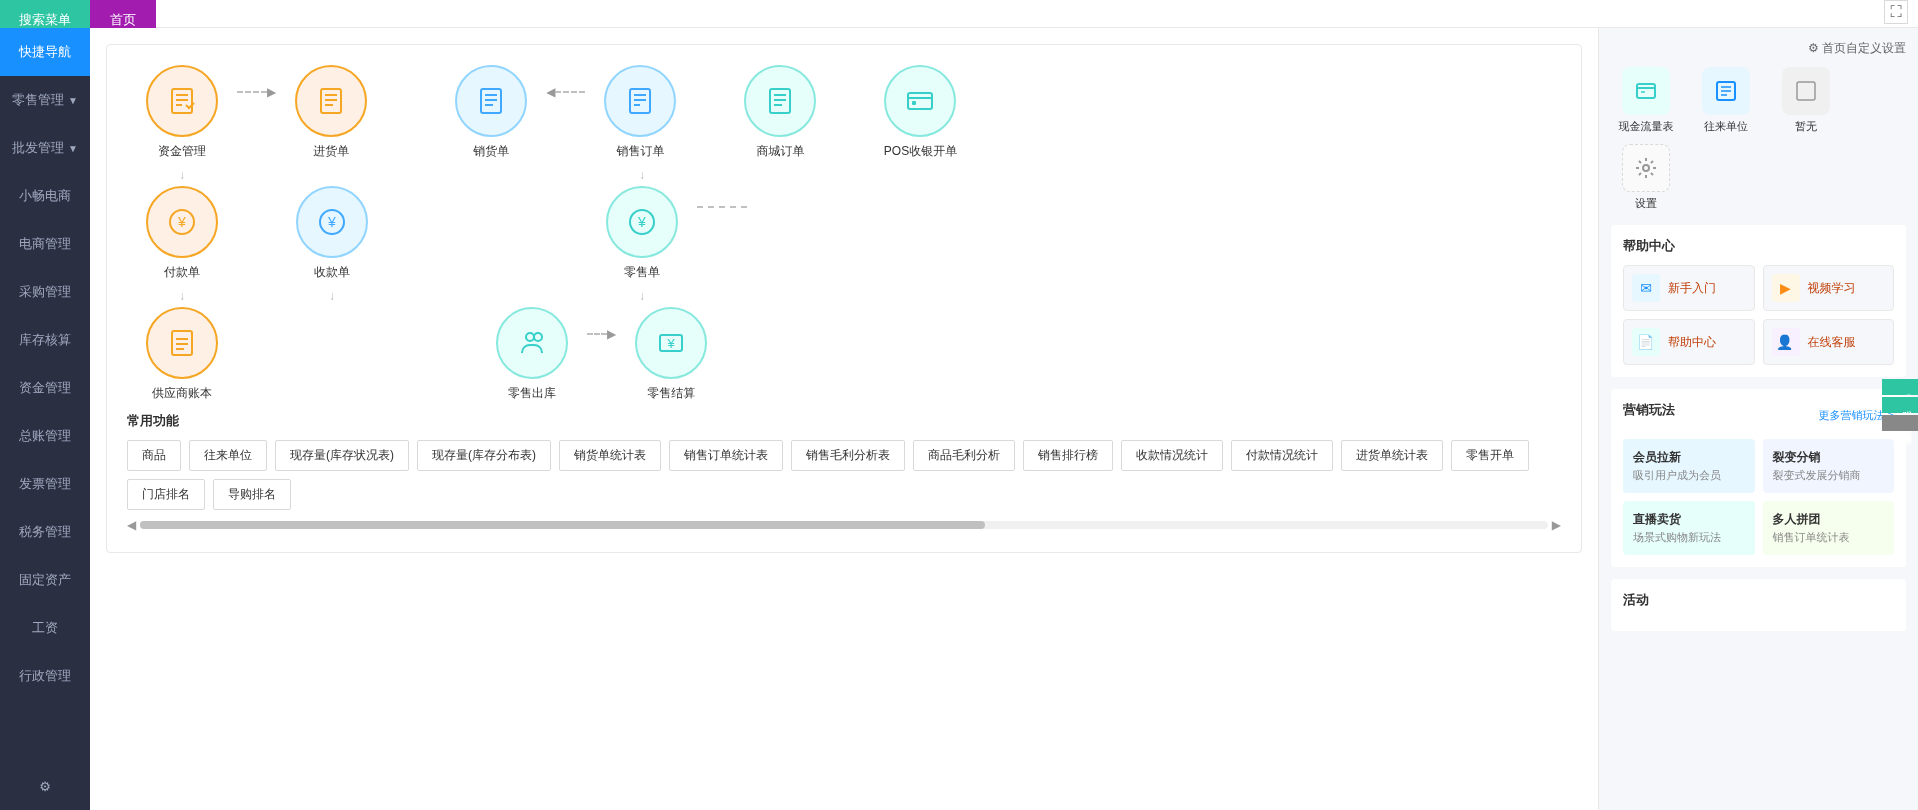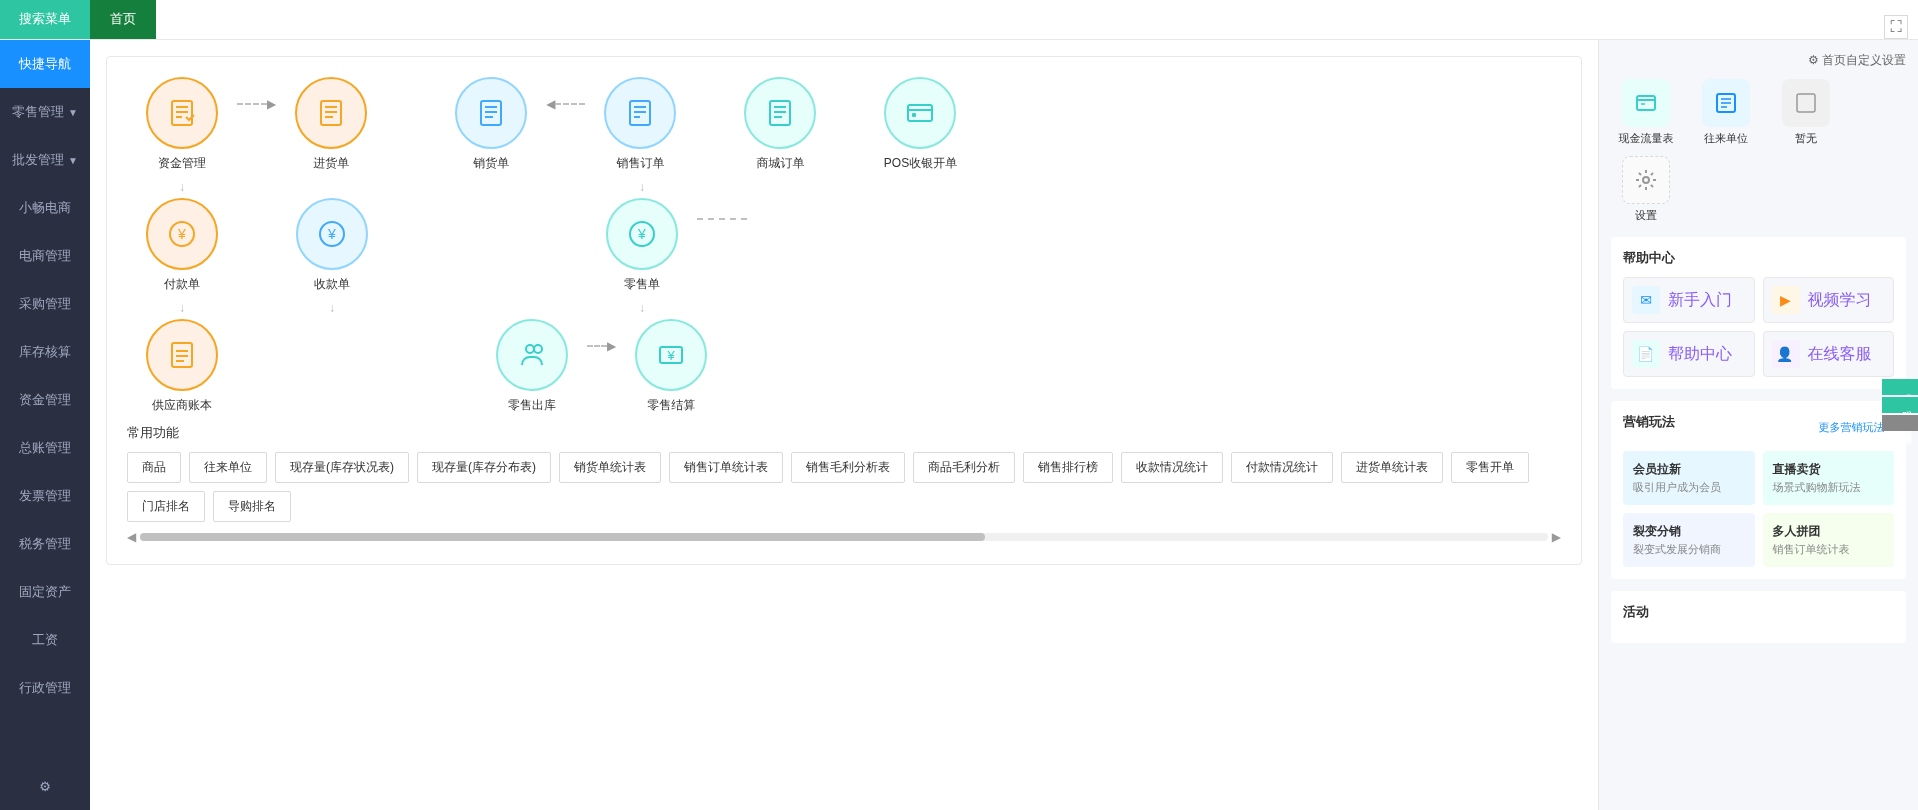--- a/index.html
+++ b/index.html
@@ -1,21 +1,21 @@
 <!DOCTYPE html>
 <html><head>
   <meta charset="utf-8">
   <style>
     * { box-sizing: border-box; margin: 0; padding: 0; }
     body { font-family: 'Microsoft YaHei', Arial, sans-serif; font-size: 13px; background: #f0f2f5; display: flex; flex-direction: column; height: 810px; overflow: hidden; }
 
     
-    .top-bar { height: 40px; background: #fff; display: flex; align-items: flex-end; border-bottom: 1px solid #e8e8e8; flex-shrink: 0; }
+    .top-bar { height: 28px; background: #fff; display: flex; align-items: flex-start; border-bottom: 1px solid #e8e8e8; flex-shrink: 0; }
     .search-menu { width: 90px; height: 40px; background: #2dc5a2; display: flex; align-items: center; justify-content: center; color: #fff; font-size: 13px; cursor: pointer; flex-shrink: 0; }
-    .tab-home { height: 40px; background: #15803d; color: #fff; padding: 0 20px; display: flex; align-items: center; font-size: 13px; cursor: pointer; }
+    .tab-home { height: 40px; background: #a21caf; color: #fff; padding: 0 20px; display: flex; align-items: center; font-size: 13px; cursor: pointer; }
     .top-right { margin-left: auto; padding-right: 10px; display: flex; align-items: center; gap: 8px; }
     .fullscreen-btn { width: 24px; height: 24px; display: flex; align-items: center; justify-content: center; cursor: pointer; color: #666; font-size: 16px; border: 1px solid #d9d9d9; }
 
     
     .main-layout { display: flex; flex: 1; overflow: hidden; }
 
     
     .sidebar { width: 90px; background: #2a3042; display: flex; flex-direction: column; flex-shrink: 0; overflow-y: auto; }
     .sidebar-item { height: 48px; display: flex; align-items: center; justify-content: center; color: #a0a8c0; font-size: 13px; cursor: pointer; position: relative; }
     .sidebar-item.active { background: #1890ff; color: #fff; }
@@ -32,21 +32,21 @@
     .flow-area { background: #fff; border: 1px solid #e8e8e8; border-radius: 4px; padding: 20px; margin-bottom: 16px; }
     .flow-node { display: flex; flex-direction: column; align-items: center; width: 110px; flex-shrink: 0; }
     .flow-circle { width: 72px; height: 72px; border-radius: 50%; display: flex; align-items: center; justify-content: center; font-size: 22px; margin-bottom: 6px; }
     .flow-circle.orange { background: #fff0e6; color: #f5a623; border: 2px solid #f5a623; }
     .flow-circle.blue-light { background: #e6f7ff; color: #40a9ff; border: 2px solid #91d5ff; }
     .flow-circle.teal { background: #e6fffb; color: #36cfc9; border: 2px solid #87e8de; }
     .flow-label { font-size: 12px; color: #333; text-align: center; }
 
     
     .common-section { margin-top: 10px; }
-    .common-title { font-size: 13px; color: #333; font-weight: normal; margin-bottom: 10px; }
+    .common-title { font-size: 13px; color: #333; font-weight: bold; margin-bottom: 10px; }
     .common-grid { display: flex; flex-wrap: wrap; gap: 8px; }
     .common-btn { padding: 6px 14px; border: 1px solid #d9d9d9; border-radius: 2px; background: #fff; color: #333; font-size: 12px; cursor: pointer; white-space: nowrap; }
 
     
     .scrollbar-row { display: flex; align-items: center; gap: 4px; margin-top: 8px; }
     .scroll-arrow { color: #999; font-size: 12px; cursor: pointer; }
     .scroll-track { flex: 1; height: 8px; background: #f0f0f0; border-radius: 4px; }
     .scroll-thumb { height: 8px; background: #c0c0c0; border-radius: 4px; width: 60%; }
 
     
@@ -66,21 +66,21 @@
     
     .section-card { background: #fff; border-radius: 4px; padding: 12px; margin-bottom: 12px; }
     .section-title { font-size: 13px; font-weight: bold; color: #333; margin-bottom: 10px; }
     .help-grid { display: grid; grid-template-columns: 1fr 1fr; gap: 8px; }
     .help-item { display: flex; align-items: center; gap: 8px; padding: 8px; border: 1px solid #e8e8e8; border-radius: 4px; cursor: pointer; background: #f5f7fa; }
     .help-icon { width: 28px; height: 28px; border-radius: 4px; display: flex; align-items: center; justify-content: center; font-size: 14px; flex-shrink: 0; }
     .help-icon.blue { background: #e6f7ff; color: #1890ff; }
     .help-icon.orange { background: #fff7e6; color: #fa8c16; }
     .help-icon.teal { background: #e6fffb; color: #36cfc9; }
     .help-icon.purple { background: #f9f0ff; color: #722ed1; }
-    .help-label { font-size: 16px; color: #8b5cf6; }
+    .help-label { font-size: 12px; color: #c2410c; }
 
     
     .marketing-header { display: flex; justify-content: space-between; align-items: center; margin-bottom: 10px; }
     .marketing-more { font-size: 11px; color: #1890ff; cursor: pointer; }
     .marketing-grid { display: grid; grid-template-columns: 1fr 1fr; gap: 8px; }
     .marketing-item { padding: 10px; border-radius: 4px; cursor: pointer; }
     .marketing-item.blue-bg { background: #e6f7ff; }
     .marketing-item.light-blue-bg { background: #f0f5ff; }
     .marketing-item.teal-bg { background: #e6fffb; }
     .marketing-item.green-bg { background: #f6ffed; }
@@ -462,27 +462,27 @@
       <div class="section-card">
         <div class="marketing-header">
           <div class="section-title">营销玩法</div>
           <div class="marketing-more">更多营销玩法 &gt;</div>
         </div>
         <div class="marketing-grid">
           <div class="marketing-item blue-bg">
             <div class="marketing-item-title">会员拉新</div>
             <div class="marketing-item-sub">吸引用户成为会员</div>
           </div>
+          <div class="marketing-item light-blue-bg">
+            <div class="marketing-item-title">裂变分销</div>
+            <div class="marketing-item-sub">裂变式发展分销商</div>
+          </div>
           <div class="marketing-item teal-bg">
             <div class="marketing-item-title">直播卖货</div>
             <div class="marketing-item-sub">场景式购物新玩法</div>
-          </div>
-          <div class="marketing-item light-blue-bg">
-            <div class="marketing-item-title">裂变分销</div>
-            <div class="marketing-item-sub">裂变式发展分销商</div>
           </div>
           <div class="marketing-item green-bg">
             <div class="marketing-item-title">多人拼团</div>
             <div class="marketing-item-sub">销售订单统计表</div>
           </div>
         </div>
       </div>
 
       <div class="section-card">
         <div class="section-title">活动</div>

